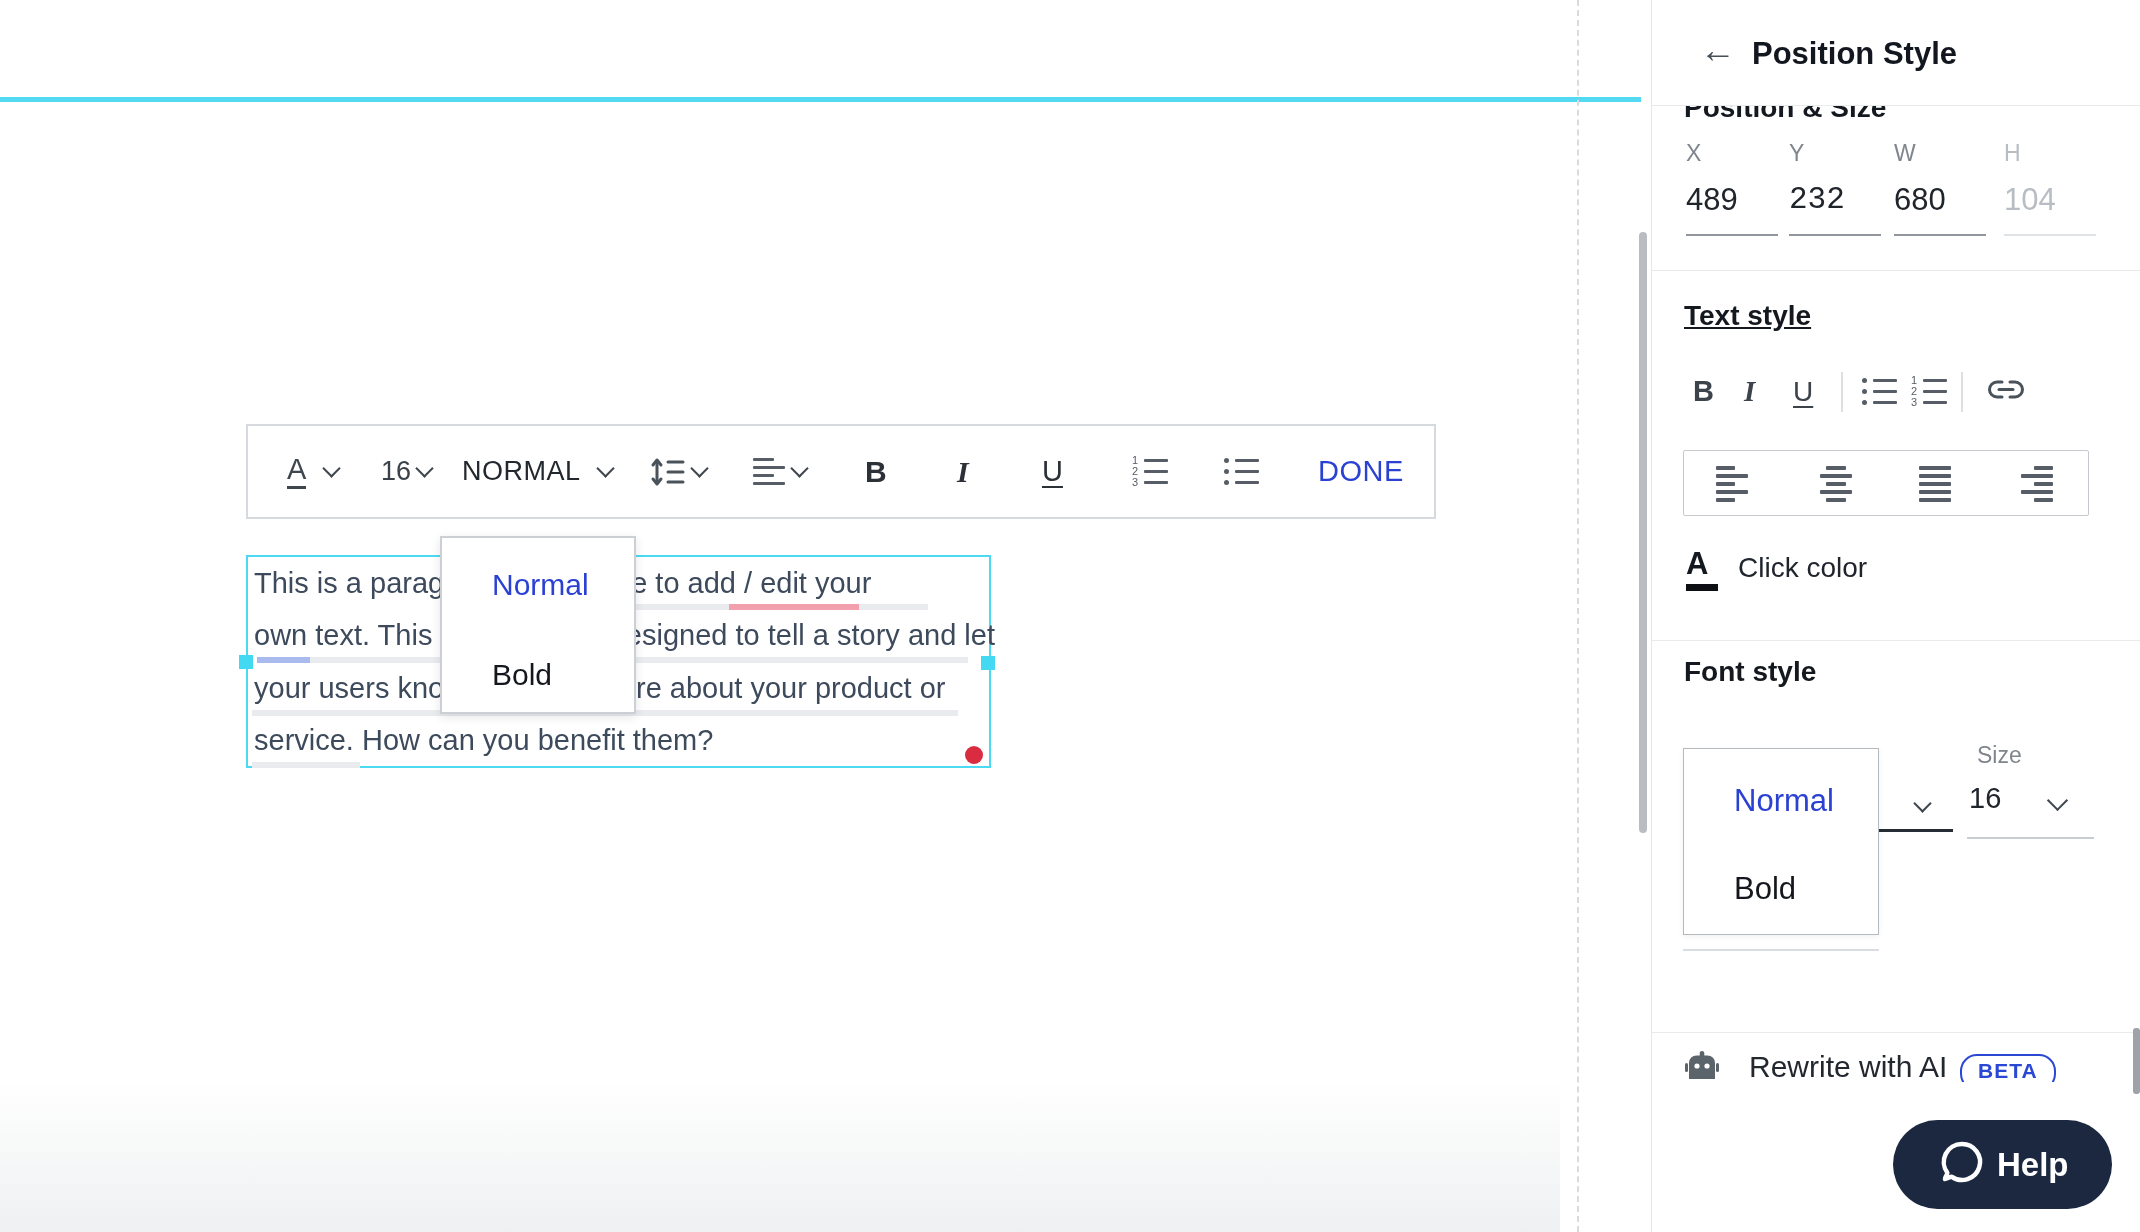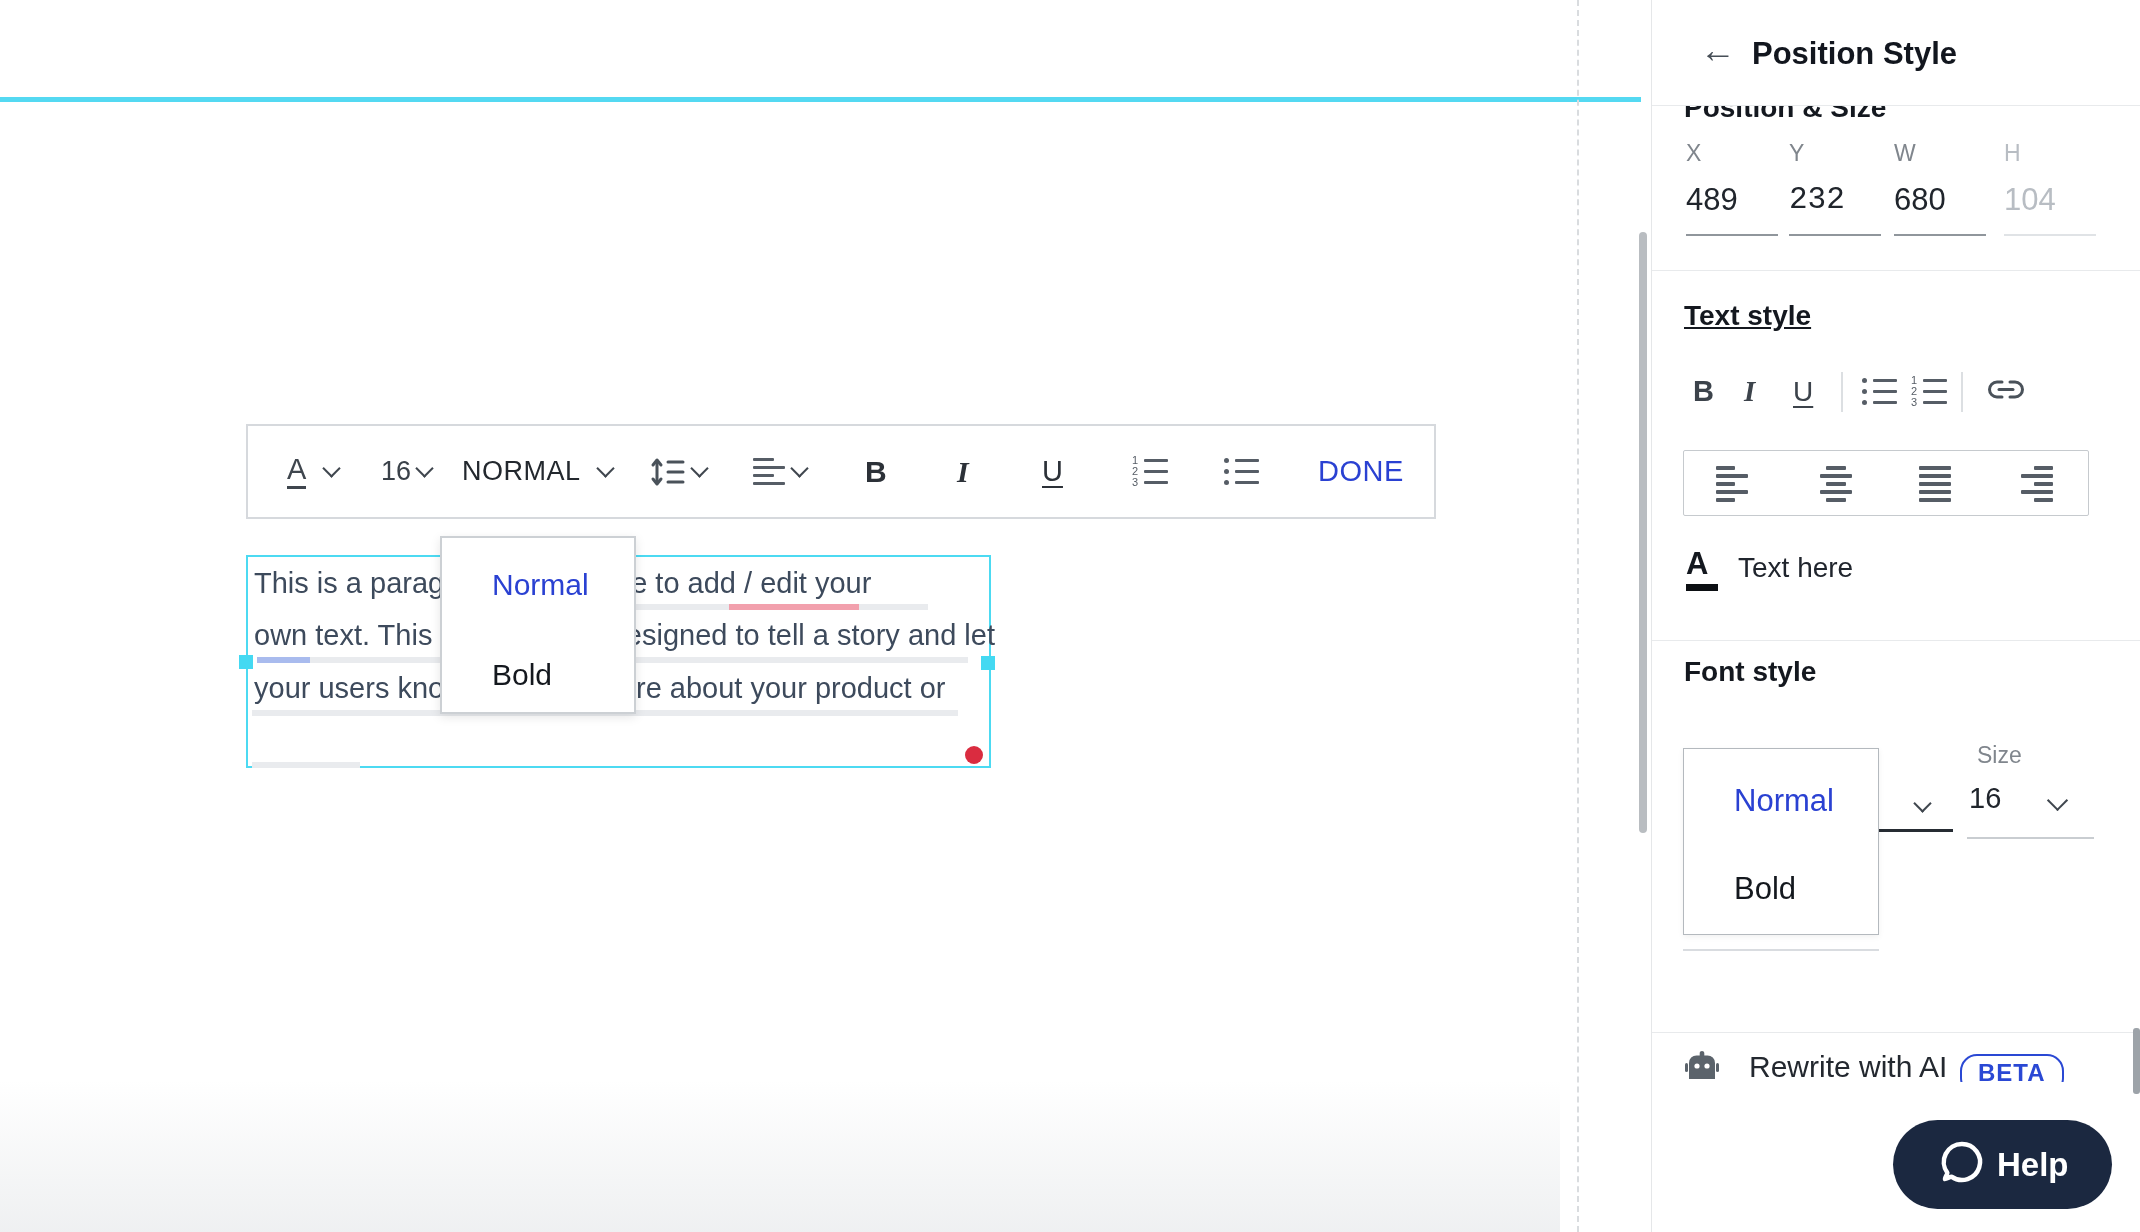--- a/index.html
+++ b/index.html
@@ -74,21 +74,21 @@
   .tc-bar{width:32px;height:7px;background:#0c0f13;}
   .panel-popup{left:31px;top:748px;width:196px;height:187px;background:#fff;border:1.5px solid #b4b9be;z-index:4;box-shadow:0 2px 6px rgba(0,0,0,.06);}
   .panel-popup .opt{position:absolute;left:50px;font-size:31px;white-space:nowrap;}
   .panel-popup .opt.sel{color:#2a41d2;top:34px;}
   .panel-popup .opt.reg{color:#14181e;top:122px;}
   .sel-underline{left:227px;top:829px;width:74px;height:3px;background:#262c33;}
   .popup-underline{left:31px;top:949px;width:196px;height:2px;background:#d9dce0;}
   .size-underline{left:315px;top:837px;width:127px;height:2px;background:#c9cdd1;}
   .rewrite-clip{left:0;top:1044px;width:489px;height:38px;overflow:hidden;}
   .rw-label{position:absolute;left:97px;top:6px;font-size:30px;color:#23282f;white-space:nowrap;}
-  .beta-pill{position:absolute;left:308px;top:10px;padding:3px 16px 6px;border:2px solid #2a48d4;border-radius:17px;color:#2a48d4;font-size:24px;font-weight:bold;letter-spacing:1px;}
+  .beta-pill{position:absolute;left:308px;top:10px;padding:3px 16px 6px;border:2px solid #2a48d4;border-radius:17px;color:#2a48d4;font-size:21px;font-weight:bold;letter-spacing:1px;}
   .panel-scrollthumb{left:481px;top:1028px;width:7px;height:66px;background:#9da3a9;border-radius:3px;}
 
   
   .help-btn{left:1893px;top:1120px;width:219px;height:89px;border-radius:45px;background:#1b2840;z-index:10;display:flex;align-items:center;}
   .help-label{margin-left:104px;font-size:33px;font-weight:bold;color:#fff;}
 </style>
 </head>
 <body>
 
 <div class="abs cyan-line"></div>
@@ -176,20 +176,21 @@
 <div class="abs textbox">
   <span class="bar gray" style="left:287px;top:47px;width:393px;"></span>
   <span class="bar pink" style="left:481px;top:47px;width:130px;"></span>
   <span class="bar blue" style="left:9px;top:100px;width:53px;"></span>
   <span class="bar gray" style="left:62px;top:100px;width:658px;"></span>
   <span class="bar gray" style="left:4px;top:153px;width:706px;"></span>
   <span class="bar gray" style="left:4px;top:205px;width:108px;"></span>
   <div class="pline" style="top:10px;">This is a paragraph. Click here to add / edit your</div>
   <div class="pline" style="top:62px;">own text. This paragraph is designed to tell a story and let</div>
   <div class="pline" style="top:115px;">your users know a little bit more about your product or</div>
+  <div class="pline" style="top:167px;">service. How can you benefit them?</div>
   <span class="handle" style="left:-9px;top:98px;"></span>
   <span class="handle" style="left:733px;top:99px;"></span>
   <span class="reddot"></span>
 </div>
 
 <div class="abs canvas-popup">
   <span class="opt sel">Normal</span>
   <span class="opt reg">Bold</span>
 </div>
 
@@ -304,21 +305,21 @@
           <i style="width:100%"></i>
           <i style="width:60%"></i>
         </span>
     </span>
   </div>
 
   <span class="abs" style="left:34px;top:548px;">
     <span class="tc-A">A</span>
     <span class="tc-bar" style="display:block;margin-top:5px;"></span>
   </span>
-  <span class="abs" style="left:86px;top:552px;font-size:28px;color:#20252d;">Text here</span>
+  <span class="abs" style="left:86px;top:552px;font-size:28px;color:#20252d;">Click color</span>
 
   <div class="abs divider" style="top:640px;"></div>
 
   <div class="abs p-h2" style="left:32px;top:656px;text-align:right;">Font style</div>
 
   <span class="abs" style="left:264px;top:796px;"><span class="chev"></span></span>
   <span class="abs sel-underline"></span>
 
   <span class="abs f-label" style="left:325px;top:742px;">Size</span>
   <span class="abs" style="left:317px;top:782px;font-size:29px;color:#20252c;">16</span>

